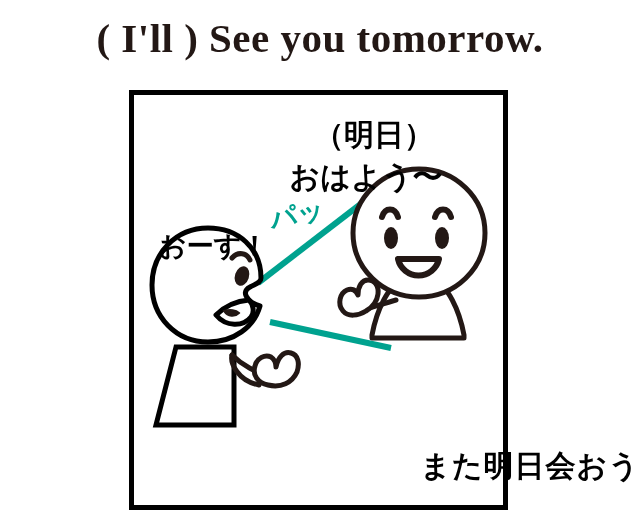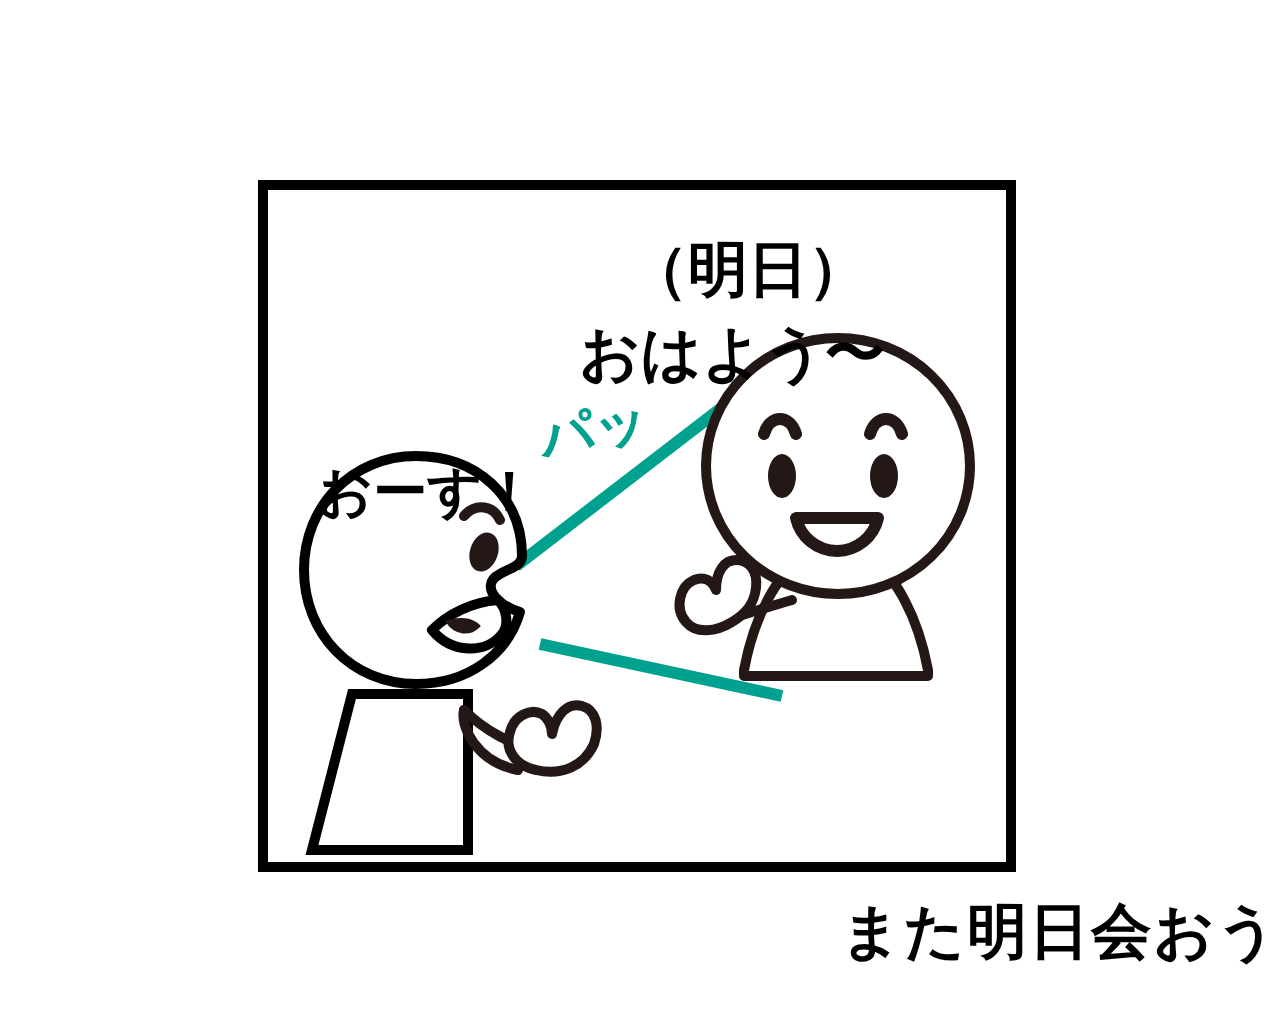--- a/index.html
+++ b/index.html
@@ -31,21 +31,21 @@
     font-size: 41px;
     letter-spacing: 0.5px;
     color: #231815;
     white-space: nowrap;
   }
   .comic-frame {
     position: absolute;
     left: 129px;
     top: 90px;
     width: 379px;
-    height: 346px;
+    height: 420px;
     border: 5px solid #000000;
     box-sizing: border-box;
     background: #ffffff;
     text-align: right;
   }
   .comic-svg {
     position: absolute;
     left: 0;
     top: 0;
     display: block;
@@ -66,20 +66,21 @@
   .jp-text {
     font-family: "DejaVu Sans", "Liberation Sans", sans-serif;
     font-weight: bold;
   }
 </style>
 </head>
 <body>
 
 <div id="page">
 
+  <div class="title">( I'll ) See you tomorrow.</div>
 
   <div class="comic-frame">
 
     <svg class="comic-svg" width="369" height="336" viewBox="0 0 369 336" xmlns="http://www.w3.org/2000/svg">
 
       <g>
         <line x1="124" y1="188" x2="228" y2="108" stroke="#00a28f" stroke-width="6" stroke-linecap="butt"></line>
       </g>
       <g>
         <line x1="136" y1="227" x2="257" y2="253" stroke="#00a28f" stroke-width="6" stroke-linecap="butt"></line>

